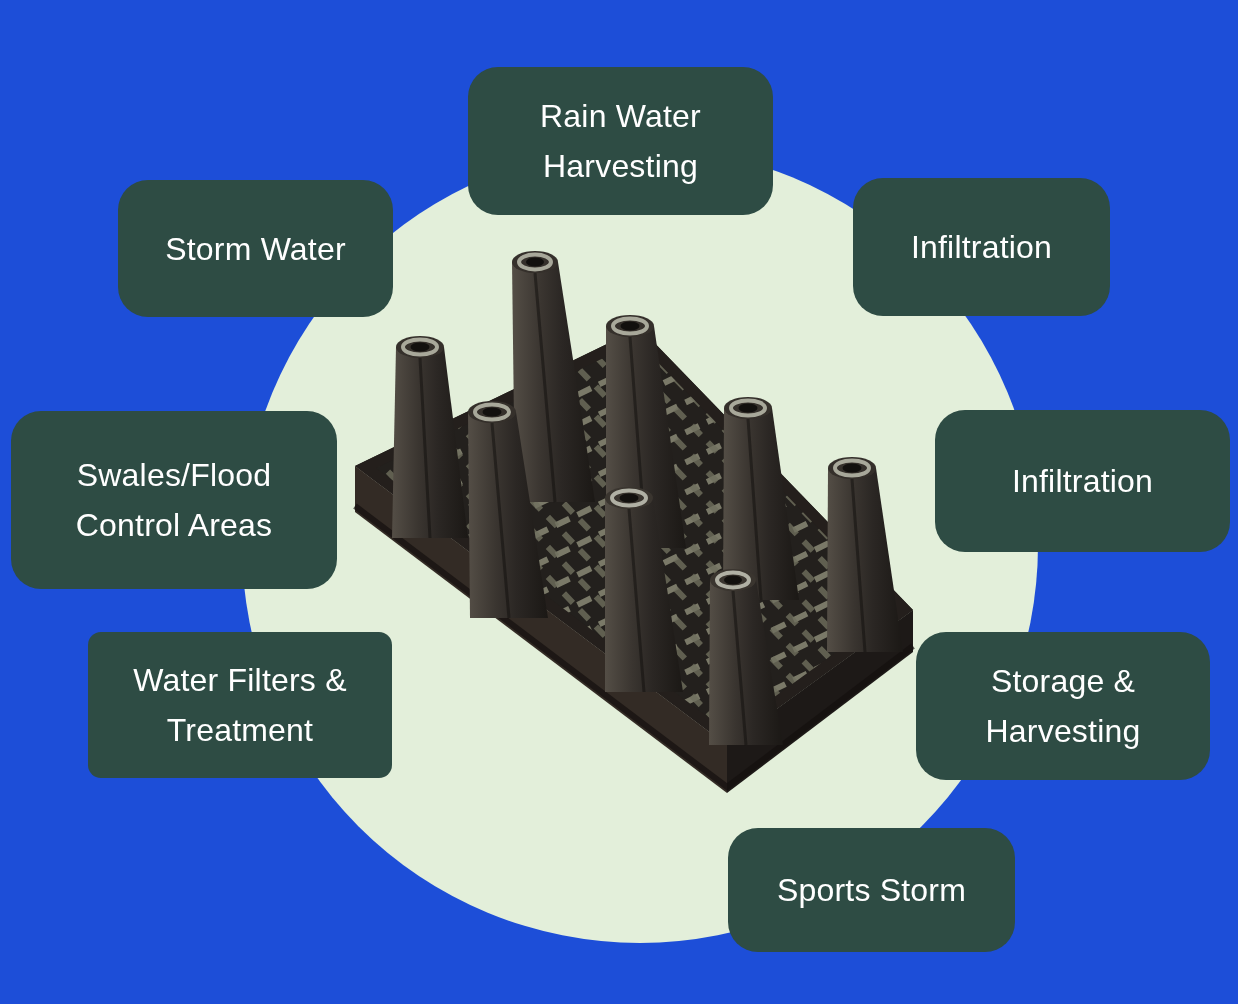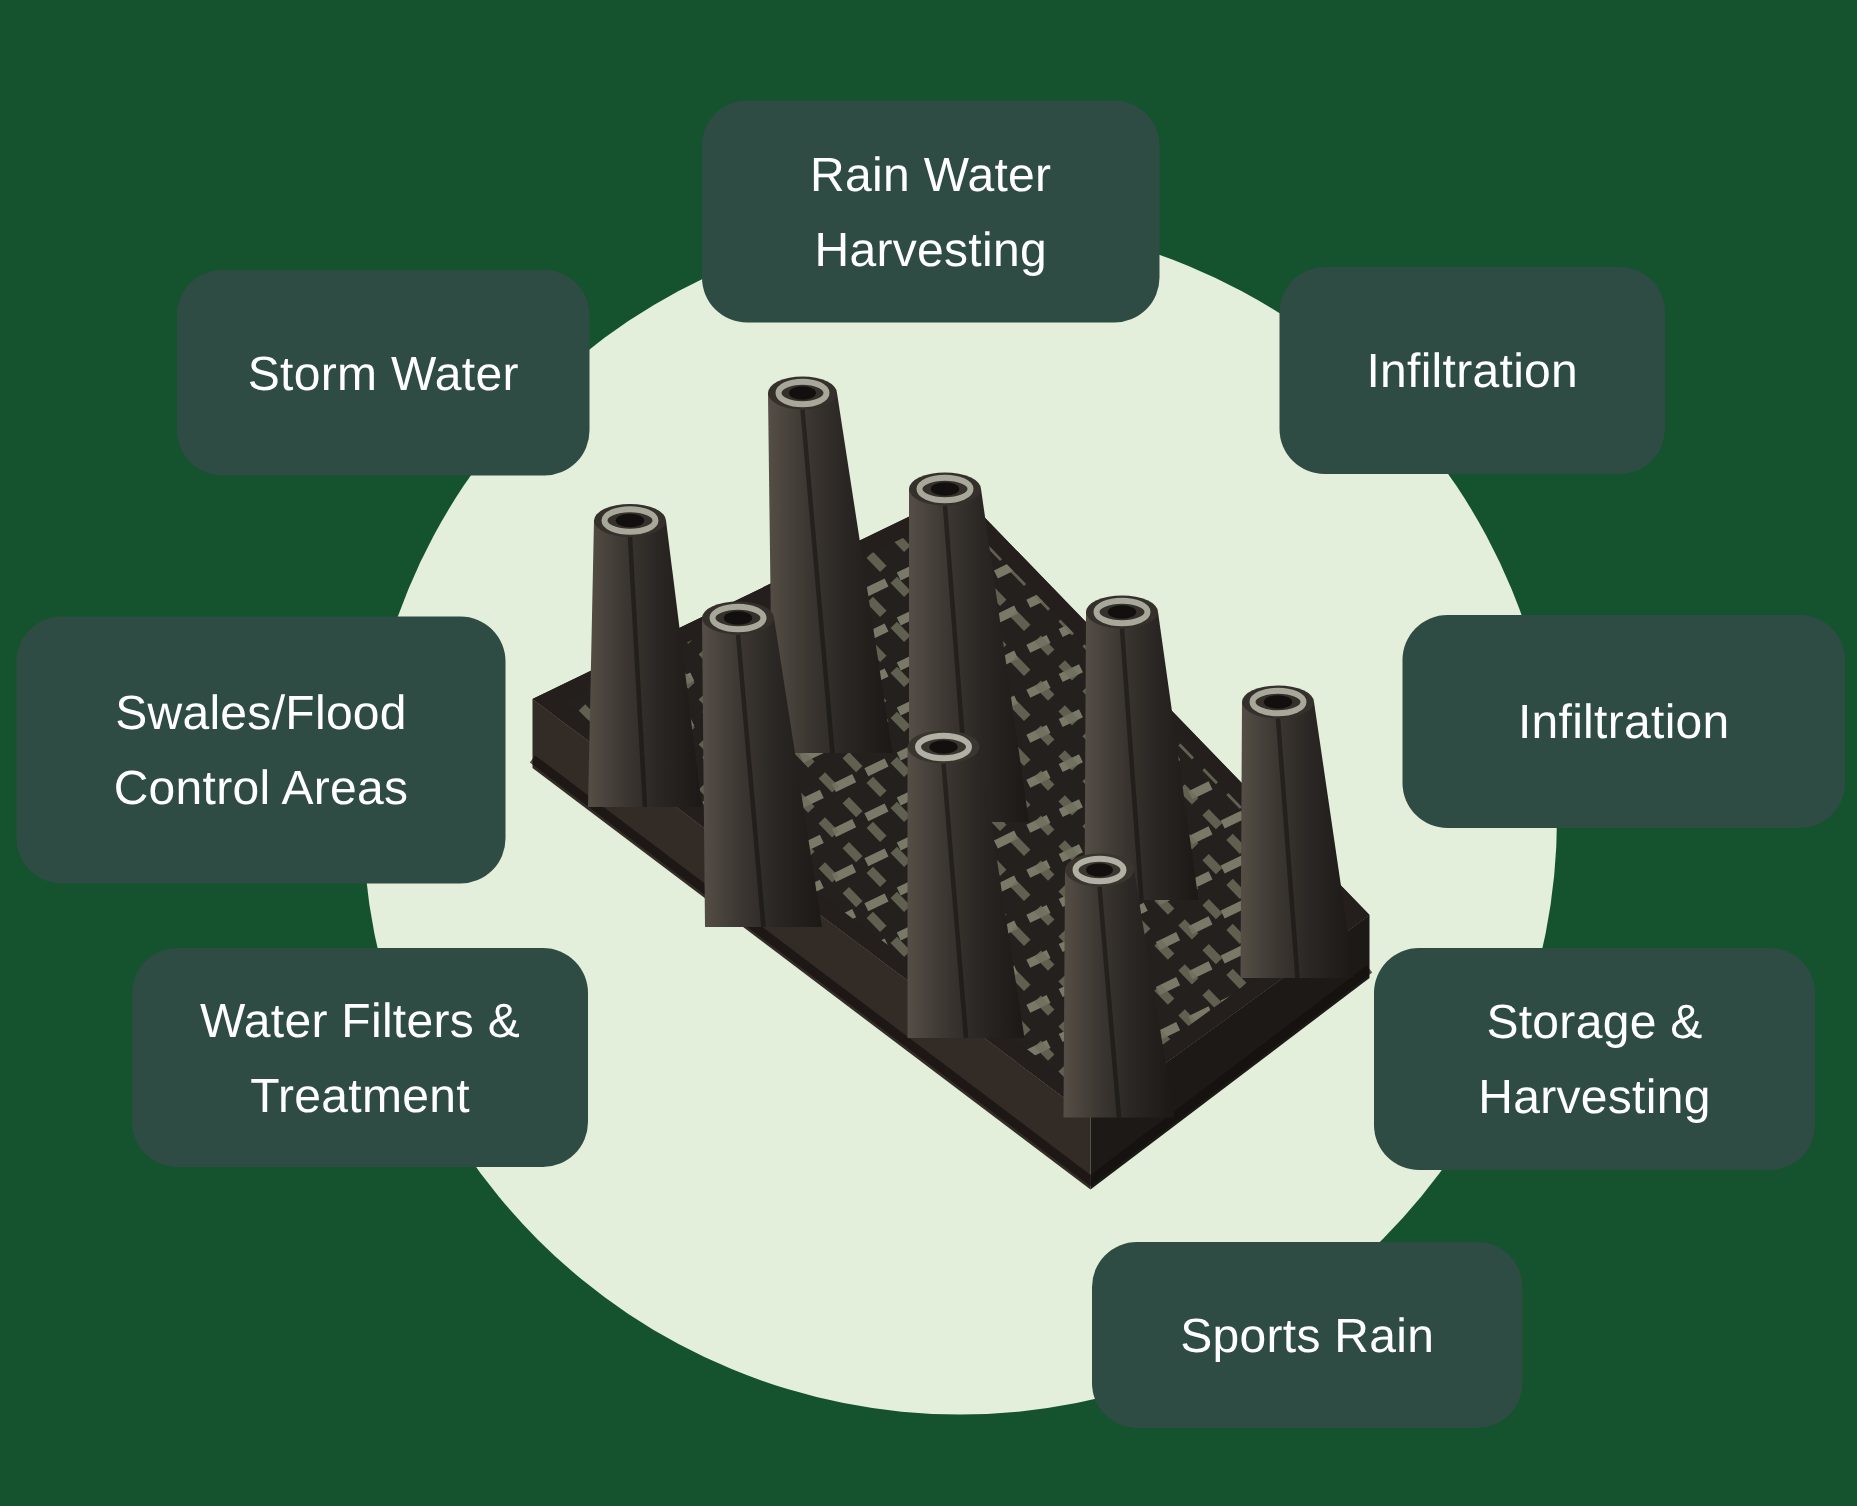--- a/index.html
+++ b/index.html
@@ -1,36 +1,36 @@
 <!DOCTYPE html>
 <html><head>
 <meta charset="utf-8">
 <style>
   html,body{margin:0;padding:0;background:#ffffff;}
   .canvas{
-    position:relative;width:1238px;height:1004px;background:#14532d;
+    position:relative;width:1238px;height:1004px;background:#1d4ed8;
     overflow:hidden;font-family:"Liberation Sans",sans-serif;
   }
   .bg-circle{
     position:absolute;left:242px;top:147px;width:796px;height:796px;
     border-radius:50%;background:#E3EFDA;
   }
   .crate{position:absolute;left:340px;top:240px;width:590px;height:560px;}
   .label-box{
     position:absolute;background:#2E4C44;border-radius:30px;
     display:flex;flex-direction:column;justify-content:center;align-items:center;
     color:#ffffff;font-size:32px;line-height:50px;text-align:center;
     letter-spacing:0.2px;
   }
   .box-rain        {left:468px;top:67px; width:305px;height:148px;}
   .box-storm       {left:118px;top:180px;width:275px;height:137px;}
   .box-infiltration{left:853px;top:178px;width:257px;height:138px;}
   .box-swales      {left:11px; top:411px;width:326px;height:178px;}
   .box-attenuation {left:935px;top:410px;width:295px;height:142px;}
-  .box-filters     {left:88px; top:632px;width:304px;height:146px;}
+  .box-filters     {left:88px; top:632px;width:304px;height:146px;border-radius:13px;}
   .box-storage     {left:916px;top:632px;width:294px;height:148px;}
   .box-environment {left:272px;top:840px;width:332px;height:123px;}
   .box-sports      {left:728px;top:828px;width:287px;height:124px;}
 </style>
 </head>
 <body>
 
 <div class="canvas">
 
   <div class="bg-circle"></div>
@@ -142,17 +142,17 @@
     <span>Treatment</span>
   </div>
 
   <div class="label-box box-storage">
     <span>Storage &amp;</span>
     <span>Harvesting</span>
   </div>
 
 
   <div class="label-box box-sports">
-    <span>Sports Rain</span>
+    <span>Sports Storm</span>
     <span></span>
   </div>
 
 </div>
 
 </body></html>

